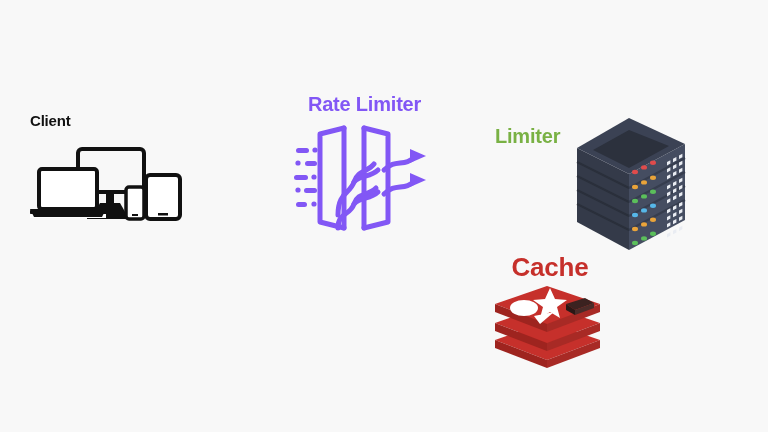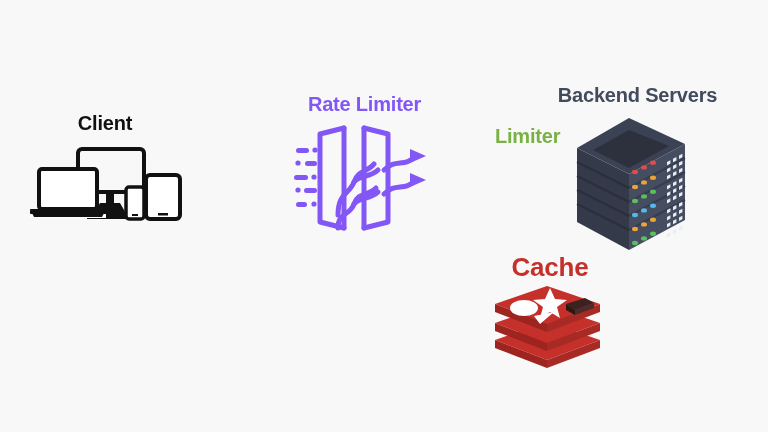--- a/index.html
+++ b/index.html
@@ -19,22 +19,22 @@
     position: absolute;
     font-weight: bold;
     white-space: nowrap;
     letter-spacing: -0.2px;
     line-height: 1;
     user-select: none;
   }
   
   #client-group { left: 30px; top: 105px; width: 180px; height: 120px; }
   #client-label {
-    left: 0; top: 8px; width: 150px; text-align: center;
-    font-size: 20px; color: #111111;
+    left: 0; top: 8px; width: 150px; 
+    font-size: 15px; color: #111111;
   }
   #client-devices { position: absolute; left: 0px; top: 38px; }
   
   #ratelimiter-group { left: 292px; top: 90px; width: 160px; height: 150px; }
   #ratelimiter-label {
     left: 0px; top: 4px; width: 145px; text-align: center;
     font-size: 20px; color: #8257f5;
   }
   #ratelimiter-icon { position: absolute; left: 0px; top: 30px; }
   
@@ -128,21 +128,20 @@
       <rect x="12" y="68" width="13" height="5" rx="2.5"></rect>
       <rect x="4" y="82" width="11" height="5" rx="2.5"></rect>
       <circle cx="22" cy="84" r="2.6"></circle>
     </g>
   </svg>
 </div>
 
 <div class="label" id="passed-label">Limiter</div>
 
 <div class="node" id="servers-group">
-  <div class="label" id="servers-label">Backend Servers</div>
 
   <svg id="servers-icon" width="150" height="140" viewBox="0 0 150 140">
     <defs>
       <g id="vent-col">
         <rect x="0" y="0" width="3.4" height="3.4" fill="#e9ecf2"></rect>
         <rect x="6" y="0" width="3.4" height="3.4" fill="#e9ecf2"></rect>
         <rect x="12" y="0" width="3.4" height="3.4" fill="#e9ecf2"></rect>
       </g>
     </defs>
 

